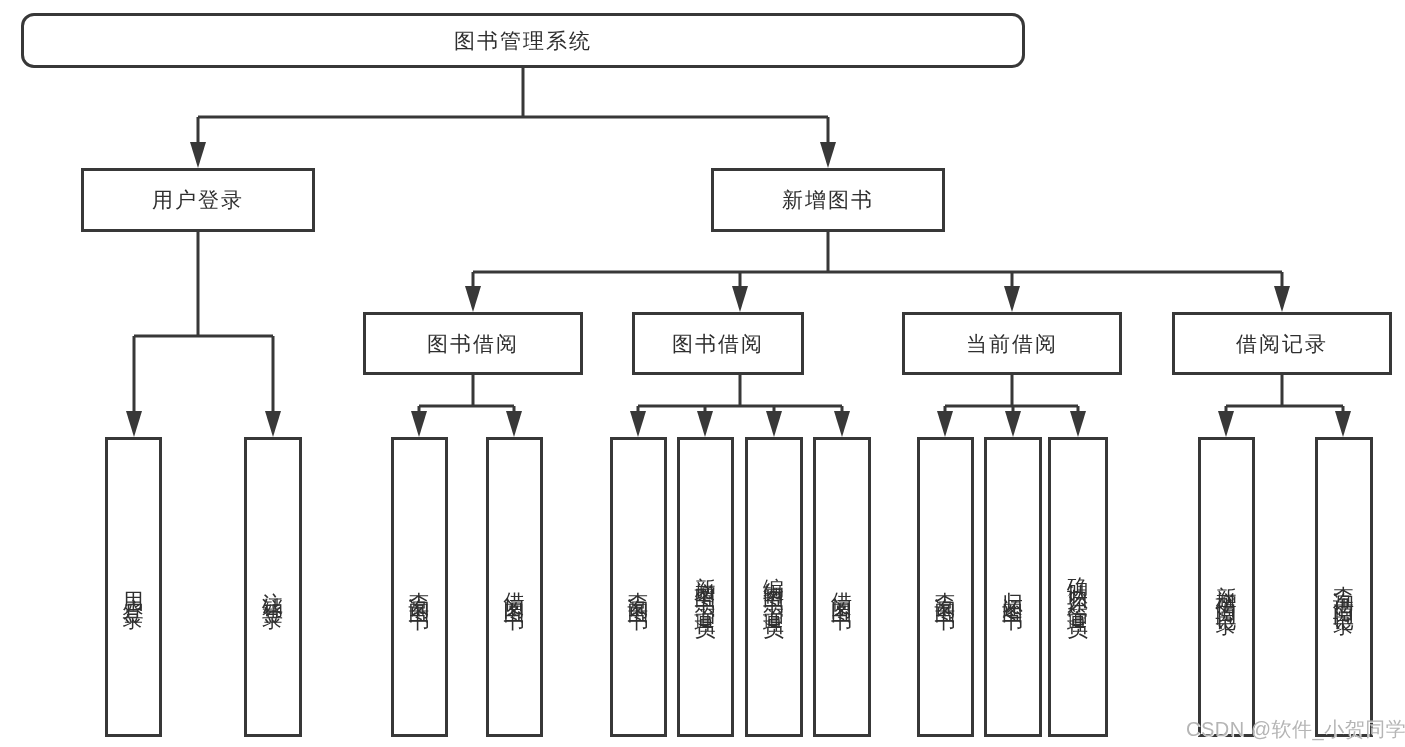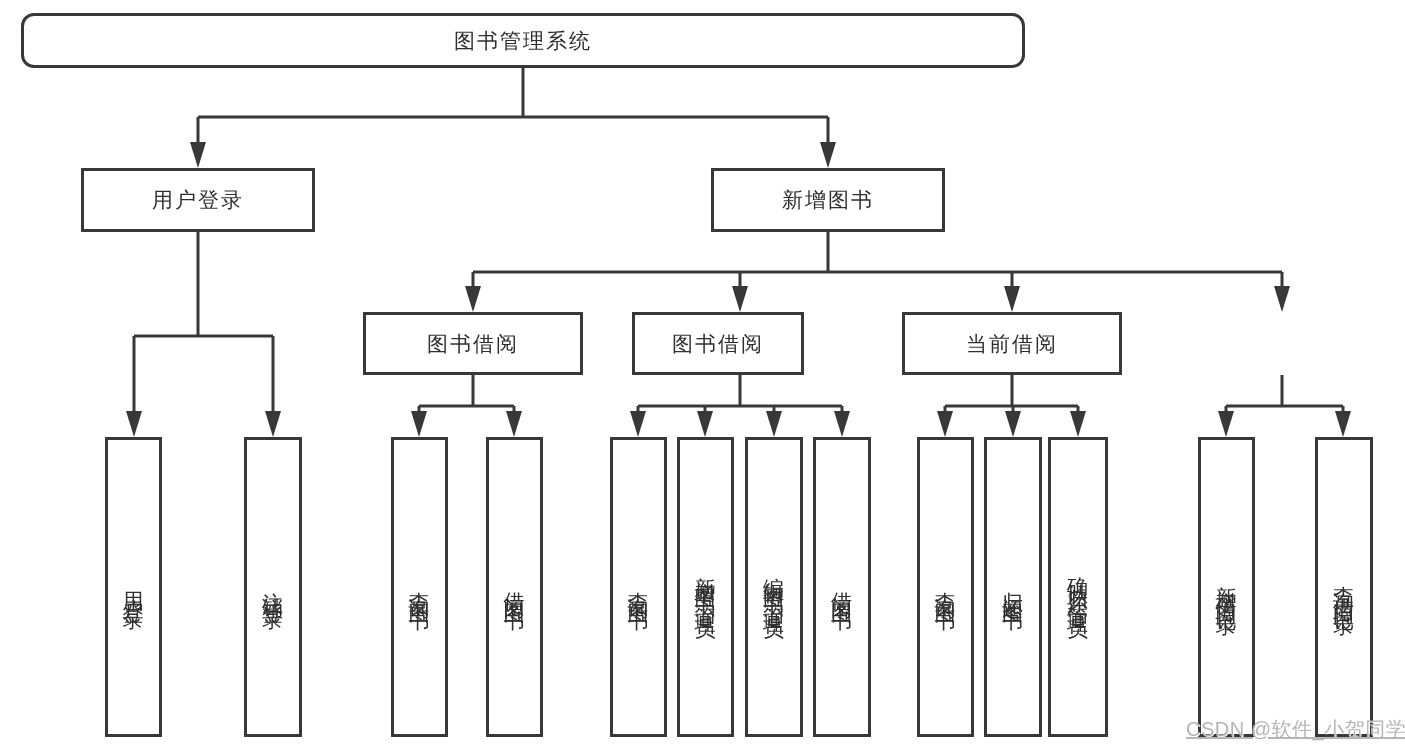--- a/index.html
+++ b/index.html
@@ -52,21 +52,20 @@
   .watermark {
     position: absolute;
     left: 1186px;
     top: 716px;
     font-size: 20px;
     letter-spacing: 0.5px;
     color: #b5b5b5;
     text-shadow: 1px 1px 0 rgba(255,255,255,0.9);
     white-space: nowrap;
     z-index: 5;
-    text-decoration: underline;
   }
 </style>
 </head>
 <body>
 
 <div class="canvas">
 
   <svg class="connectors" viewBox="0 0 1405 747" xmlns="http://www.w3.org/2000/svg">
     <g stroke="#383838" stroke-width="3" fill="none">
 
@@ -120,20 +119,23 @@
 
   <div class="hbox" style="left:363px; top:312px; width:220px; height:63px;">
     <span>图书借阅</span>
   </div>
   <div class="hbox" style="left:632px; top:312px; width:172px; height:63px;">
     <span>图书借阅</span>
   </div>
   <div class="hbox" style="left:902px; top:312px; width:220px; height:63px;text-align:right;">
     <span>当前借阅</span>
   </div>
+  <div class="hbox" style="left:1172px; top:312px; width:220px; height:63px;">
+    <span>借阅记录</span>
+  </div>
 
   <div class="leaf" style="left:105px; width:57px;">
     <span>用户登录</span>
   </div>
   <div class="leaf" style="left:244px; width:58px;">
     <span>注销登录</span>
   </div>
 
   <div class="leaf" style="left:391px; width:57px;">
     <span>查询图书</span>

